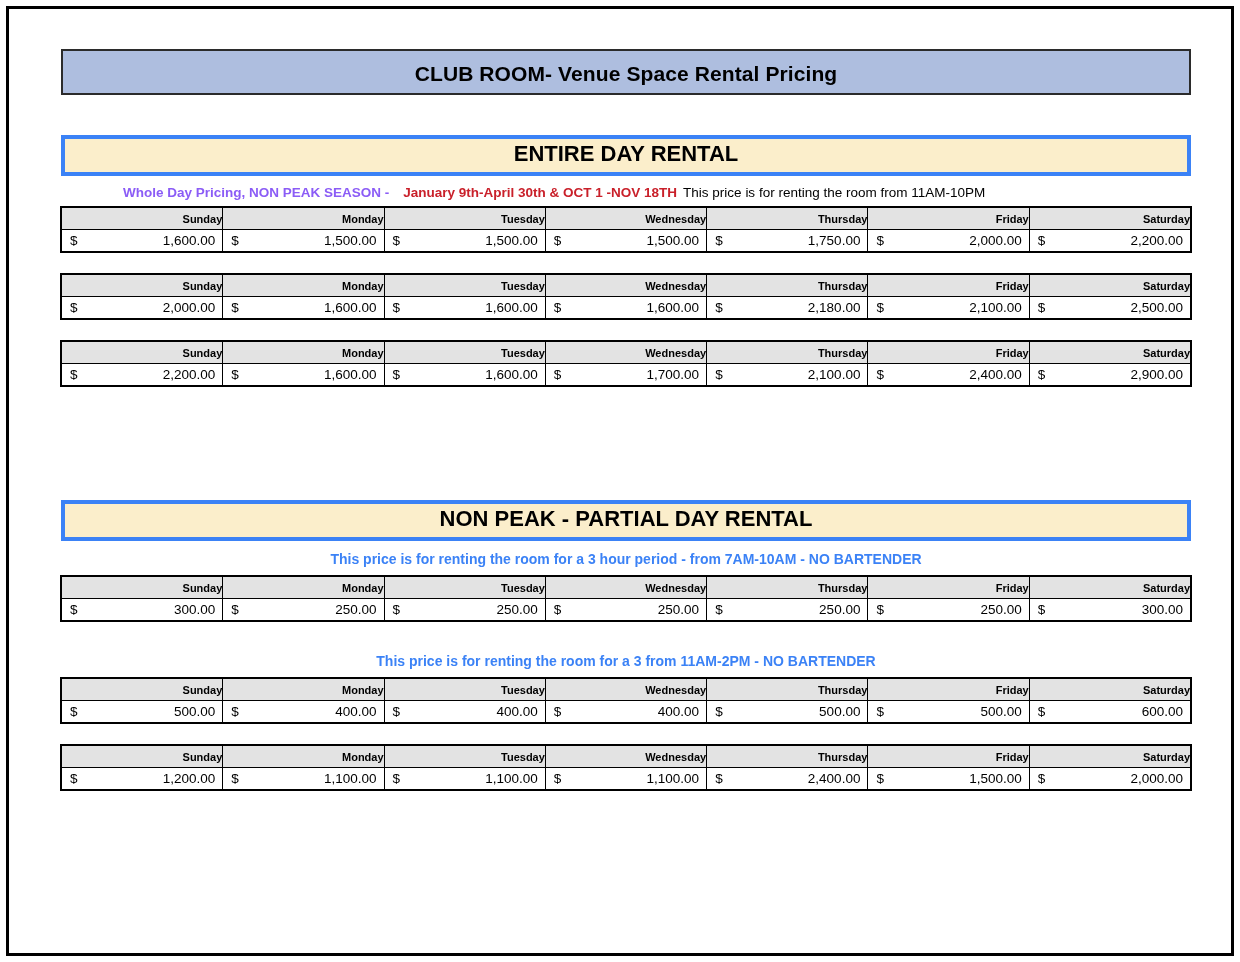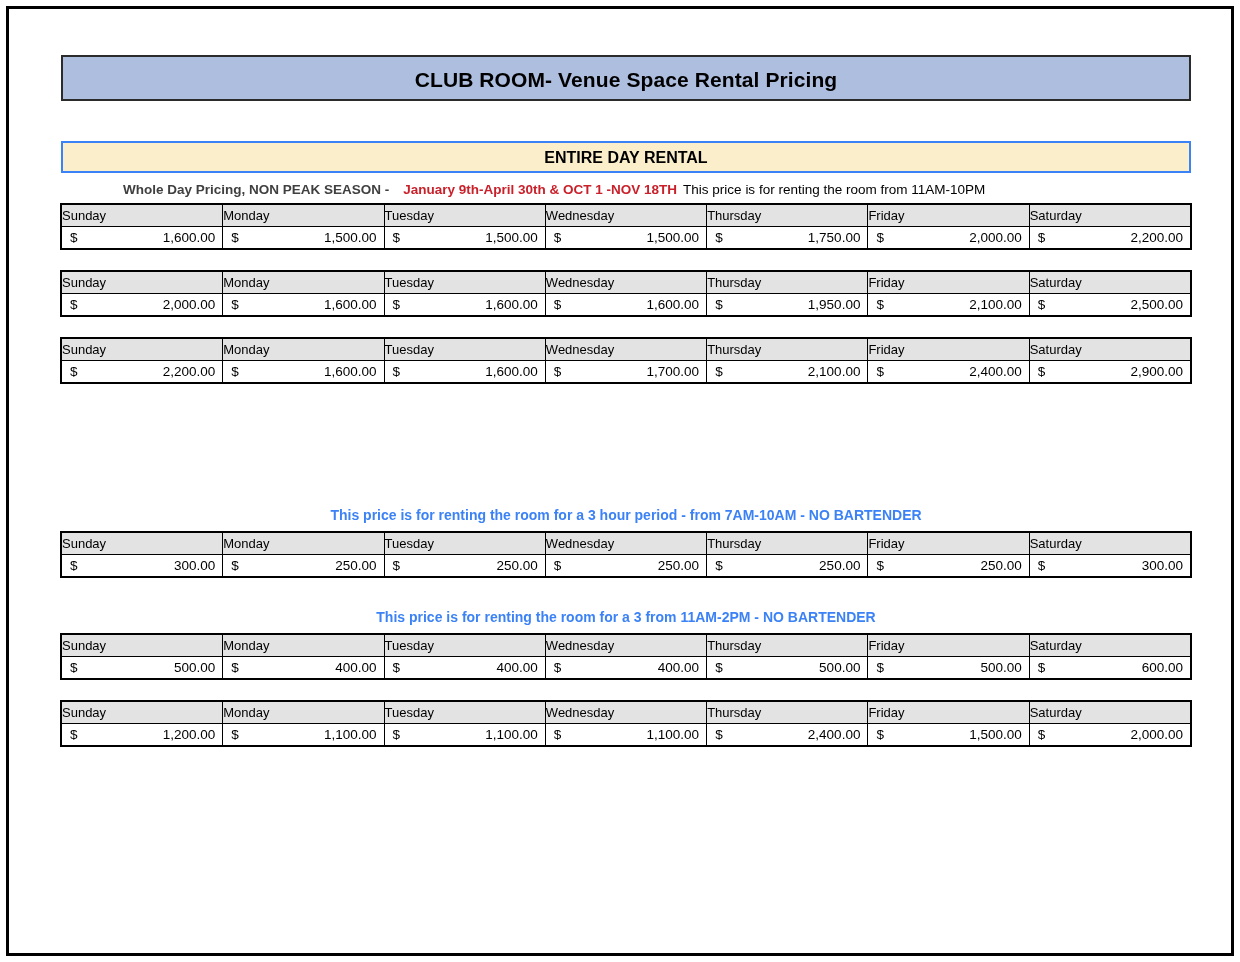--- a/index.html
+++ b/index.html
@@ -23,21 +23,21 @@
     width: 1228px;
     height: 950px;
     border: 3px solid #000000;
     box-sizing: border-box;
     background: #ffffff;
   }
 
   #sheet {
     position: absolute;
     left: 52px;
-    top: 46px;
+    top: 40px;
     width: 1130px;
   }
 
   
   .main-title {
     height: 46px;
     line-height: 46px;
     background: #AEBEDF;
     border: 2px solid #2b2b2b;
     box-sizing: border-box;
@@ -47,39 +47,39 @@
     letter-spacing: .1px;
     color: #000;
   }
 
   .gap-lg { height: 40px; }
   .gap-md { height: 22px; }
   .gap-xl { height: 74px; }
 
   
   .section-bar {
-    height: 32px;
+    height: 41px;
     line-height: 30px;
     background: #FBEECB;
-    border: 2px solid #3b82f6;
+    border: 4px solid #3b82f6;
     box-sizing: border-box;
     text-align: center;
-    font-size: 16px;
+    font-size: 22px;
     font-weight: bold;
     color: #000;
   }
 
   
   .caption {
     font-size: 13.5px;
     padding: 9px 0 7px 0;
     white-space: nowrap;
     color: #000;
   }
-  .caption .lbl { font-weight: bold; color:#404040; }
+  .caption .lbl { font-weight: bold; color:#8b5cf6; }
   .caption .dates { font-weight: bold; color: #C9202A; }
   .caption .note  { font-weight: normal; color: #000; }
   .caption.redline {
     text-align: center;
     color: #3b82f6;
     font-weight: bold;
     font-size: 14px;
     padding: 10px 0 9px 0;
   }
   .cap-indent-1 { padding-left: 62px; }
@@ -99,23 +99,23 @@
   }
   table.price th,
   table.price td {
     border: 1px solid #000;
     box-sizing: border-box;
     height: 22px;
     padding: 0;
   }
   table.price th {
     background: #E3E3E3;
-    font-size: 13px;
-    font-weight: normal;
-    text-align: left;
+    font-size: 11px;
+    font-weight: bold;
+    text-align: right;
     vertical-align: middle;
   }
   table.price td {
     background: #ffffff;
     font-size: 13.5px;
     vertical-align: middle;
   }
   .money {
     display: flex;
     justify-content: space-between;
@@ -240,21 +240,21 @@
             </td>
           <td>
               <div class="money">
                 <span class="cur">$</span>
                 <span class="amt">1,600.00</span>
               </div>
             </td>
           <td>
               <div class="money">
                 <span class="cur">$</span>
-                <span class="amt">1,950.00</span>
+                <span class="amt">2,180.00</span>
               </div>
             </td>
           <td>
               <div class="money">
                 <span class="cur">$</span>
                 <span class="amt">2,100.00</span>
               </div>
             </td>
           <td>
               <div class="money">
@@ -325,20 +325,21 @@
                 <span class="amt">2,900.00</span>
               </div>
             </td>
         </tr>
       </tbody>
     </table>
 
     <div class="gap-xl"></div>
     <div class="gap-lg"></div>
 
+    <div class="section-bar">NON PEAK - PARTIAL DAY RENTAL</div>
 
     <div class="caption redline">This price is for renting the room for a 3 hour period - from 7AM-10AM - NO BARTENDER</div>
 
     <table class="price">
       <thead>
         <tr>
           <th>Sunday</th>
           <th>Monday</th>
           <th>Tuesday</th>
           <th>Wednesday</th>

